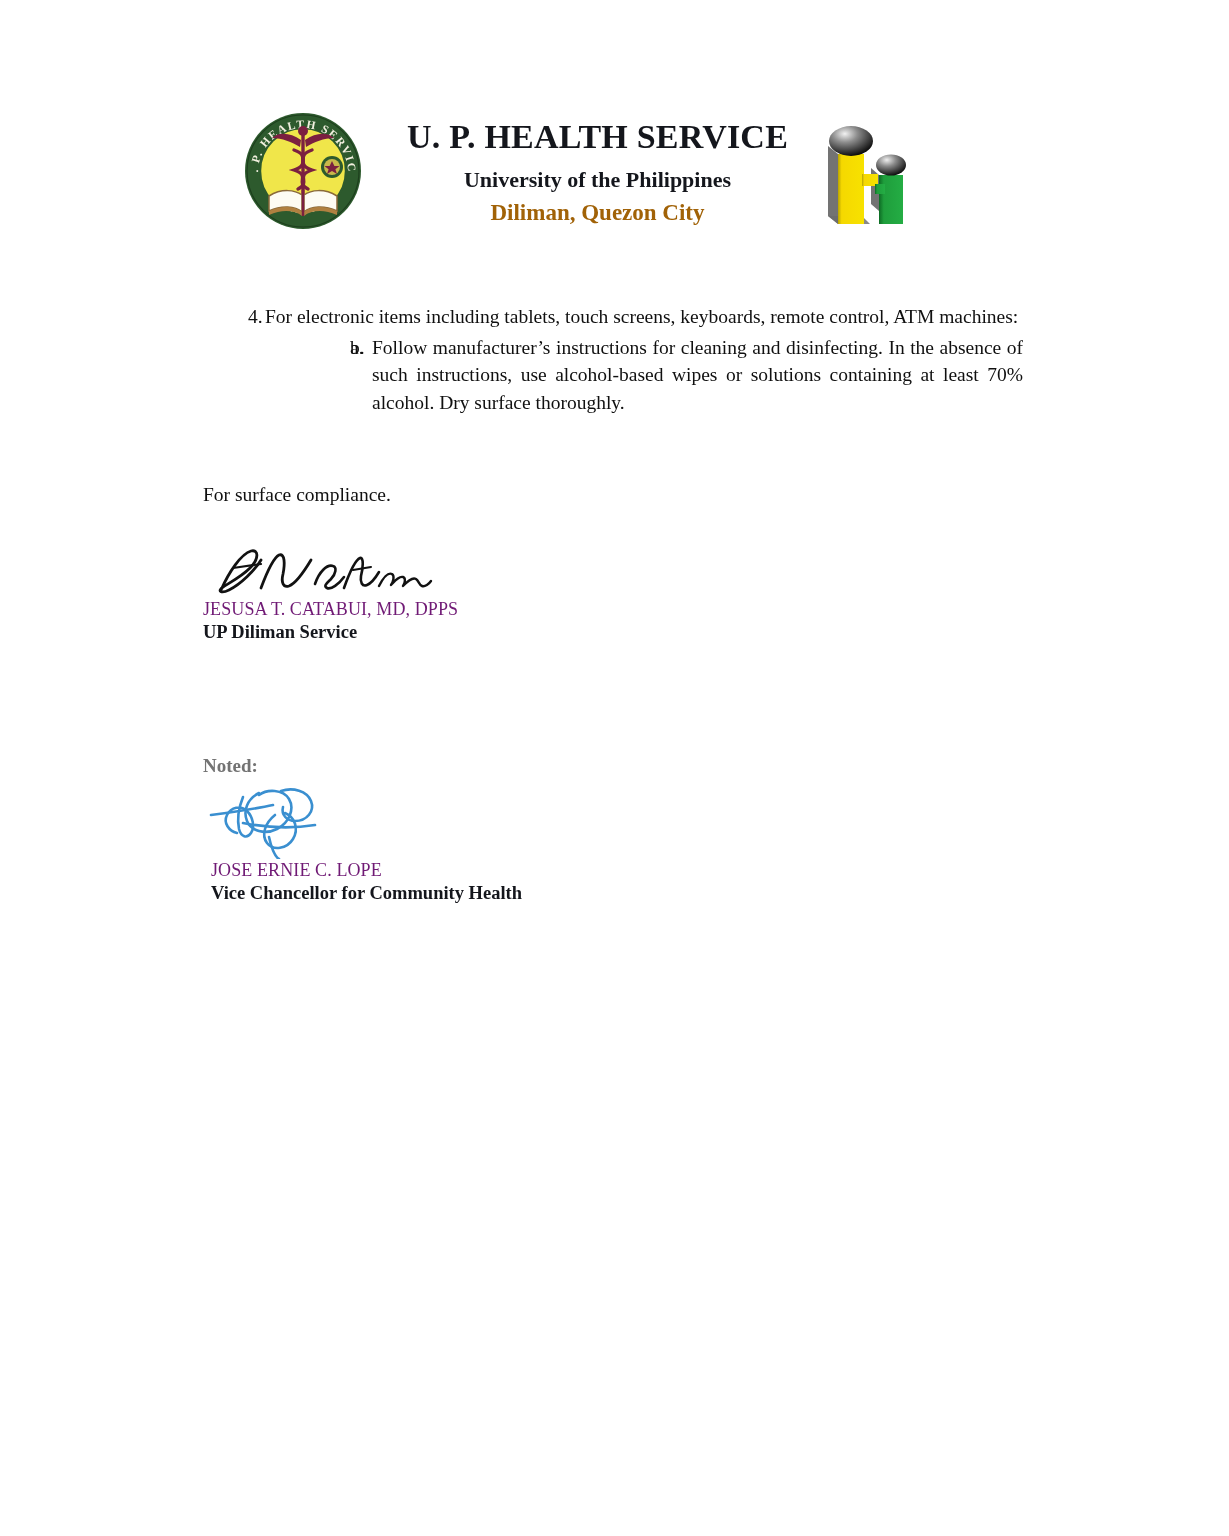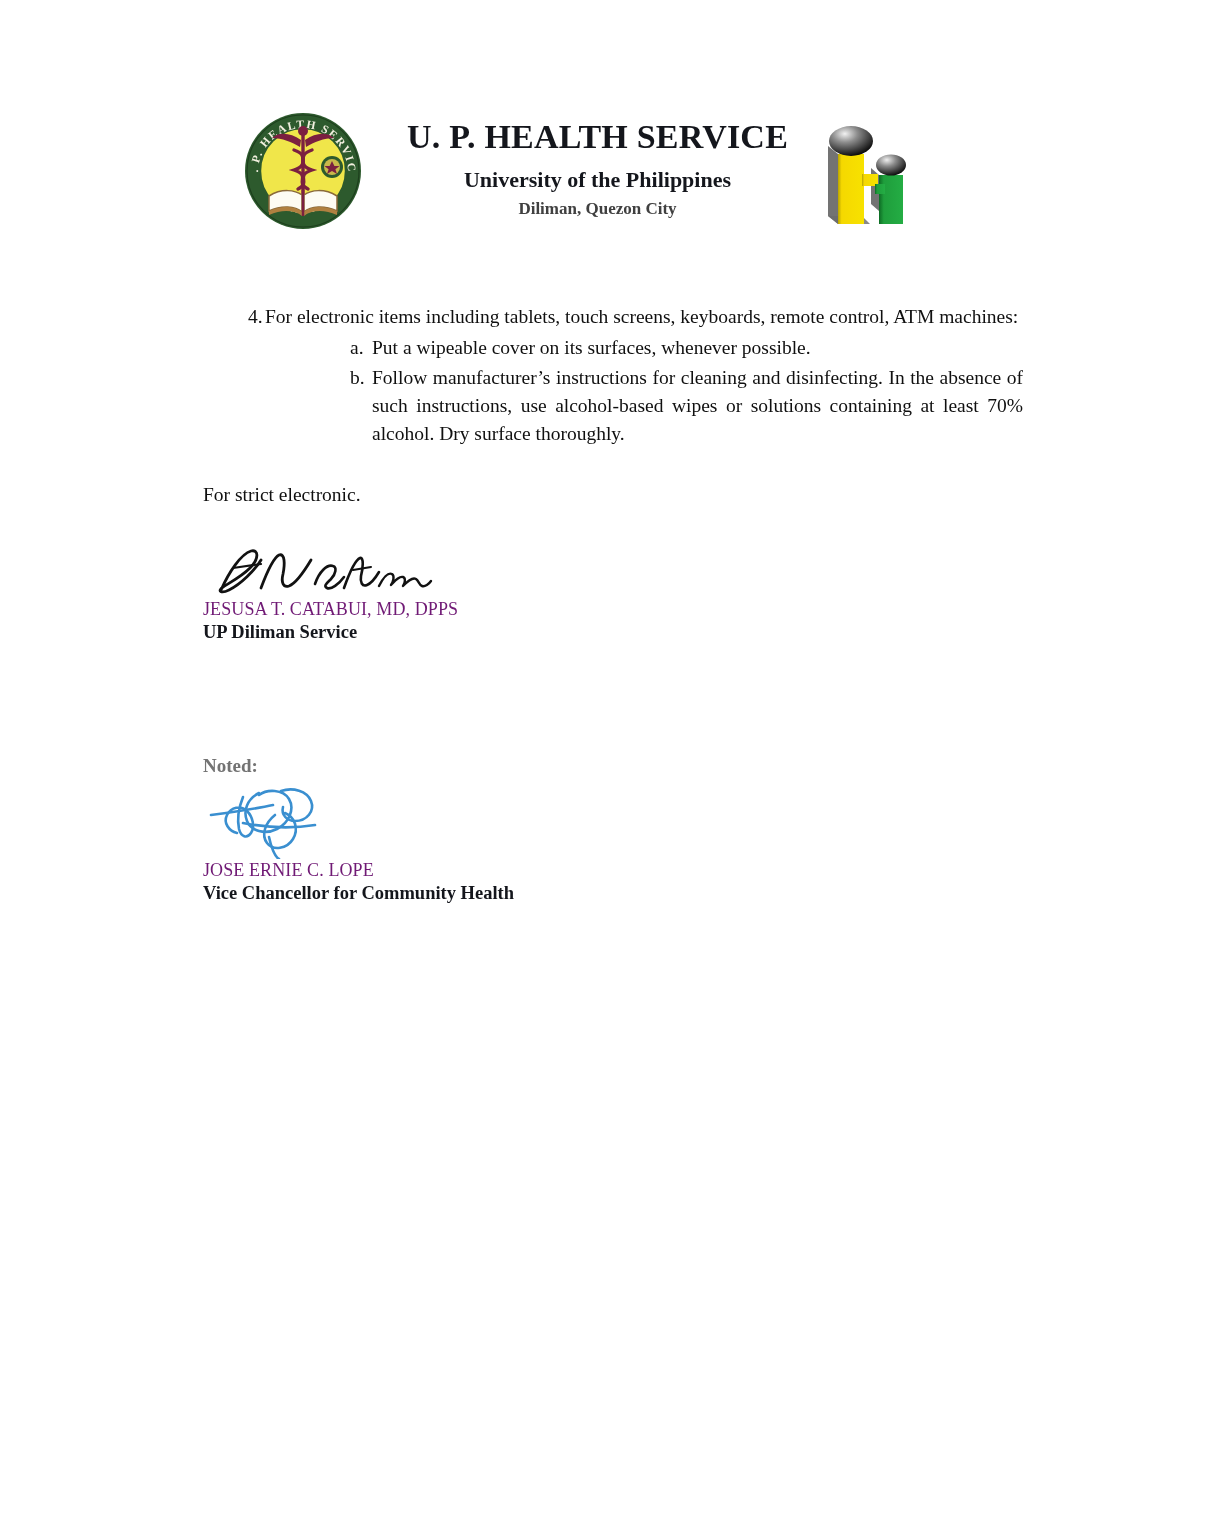--- a/index.html
+++ b/index.html
@@ -51,25 +51,25 @@
     white-space: nowrap;
   }
   .org-sub1 {
     font-size: 22px;
     font-weight: bold;
     line-height: 1.35;
     margin-top: 9px;
     color: #14161c;
   }
   .org-sub2 {
-    font-size: 17px;
+    font-size: 23px;
     font-weight: bold;
     line-height: 1.3;
     margin-top: 3px;
-    color: #404040;
+    color: #a16207;
   }
   .corp-logo-wrap {
     position: absolute;
     left: 818px;
     top: 8px;
     width: 96px;
     height: 116px;
   }
 
   
@@ -160,20 +160,21 @@
   .sig-role {
     font-size: 18.5px;
     font-weight: bold;
     line-height: 1.28;
     color: #14161c;
   }
   .sig-block-2 .sig-name,
   .sig-block-2 .sig-role {
     position: relative;
     z-index: 3;
+    margin-left: 8px;
   }
   svg { display: block; }
 </style>
 </head>
 <body>
 
 <div class="page">
 
   <div class="letterhead">
 
@@ -263,31 +264,30 @@
     </div>
   </div>
 
   <div class="body-block">
     <div class="num-item">
       <span class="marker">4.</span>
       <span>For electronic items including tablets, touch screens, keyboards, remote control, ATM machines:</span>
       <div class="sub-list">
         <div class="sub-item">
           <span class="marker">a.</span>
-          <span>Put a wipeable cover on its surfaces, whenever possible.</span>
         </div>
         <div class="sub-item">
           <span class="marker">b.</span>
           <span>Follow manufacturer’s instructions for cleaning and disinfecting. In the absence of such instructions, use alcohol-based wipes or solutions containing at least 70% alcohol. Dry surface thoroughly.</span>
         </div>
       </div>
     </div>
   </div>
 
-  <div class="compliance">For strict electronic.</div>
+  <div class="compliance">For surface compliance.</div>
 
   <div class="sig-block-1">
     <div class="sig-image">
       <svg width="230" height="52" viewBox="0 0 230 52">
         <g fill="none" stroke="#121212" stroke-linecap="round" stroke-linejoin="round">
           <path d="M18 44 C 26 26, 38 8, 48 5 C 56 3, 56 13, 47 22 C 38 31, 26 37, 20 41
                    C 14 45, 18 48, 26 44 C 38 38, 52 24, 58 14" stroke-width="2.8"></path>
           <path d="M30 22 L 58 18" stroke-width="2.2"></path>
           <path d="M58 42 C 64 26, 70 12, 76 9 C 82 7, 82 18, 80 28 C 78 36, 80 42, 86 40
                    C 94 37, 102 24, 108 14" stroke-width="2.8"></path>

